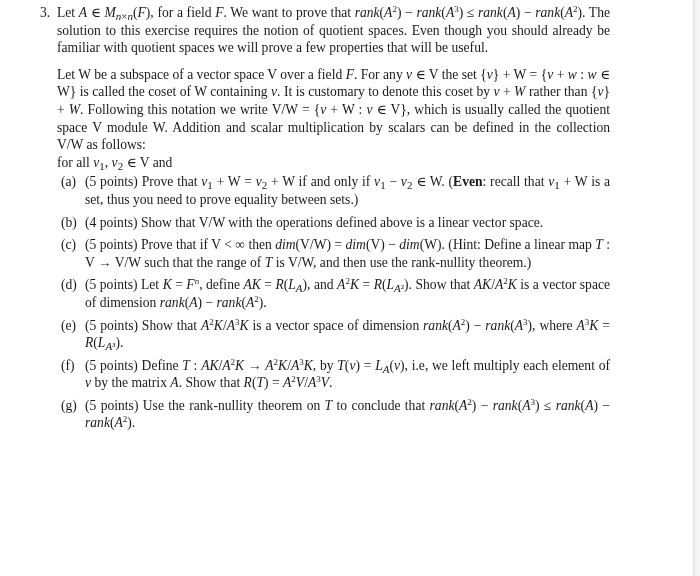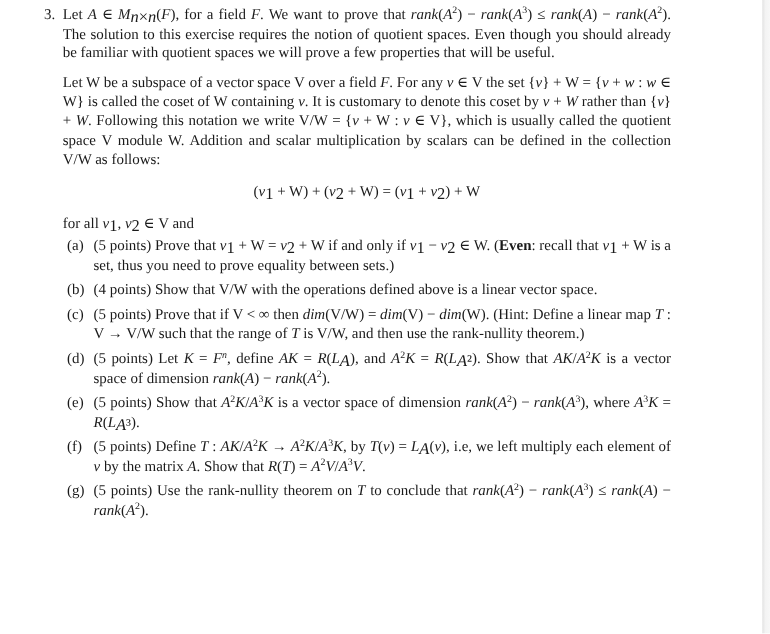--- a/index.html
+++ b/index.html
@@ -33,33 +33,32 @@
   .eq1 { margin-top: 11px; margin-bottom: 12px; }
   .eq2 { margin-top: 0px; margin-bottom: 9px; }
   .foreq { margin: 0; }
   .parts { margin: 2px 0 0 4px; padding: 0; list-style: none; }
   .part { display: flex; margin-bottom: 5px; }
   .plabel { width: 24px; flex: none; }
   .ptext { flex: 1; }
   i, .m { font-style: italic; }
   b { font-weight: bold; }
   sup { font-size: 9px; line-height: 0; vertical-align: 5px; }
-  sub { font-size: 15px; line-height: 0; vertical-align: -3px; }
+  sub { font-size: 11px; line-height: 0; vertical-align: -3px; }
 </style>
 </head>
 <body>
 
 <div class="page">
   <div class="doc">
     <div class="problem">
       <span class="pnum">3.</span>
       <div class="pbody">
         <p>Let <i>A</i> ∈ <i>M</i><sub><i>n</i>×<i>n</i></sub>(<i>F</i>), for a field <i>F</i>. We want to prove that <i>rank</i>(<i>A</i><sup>2</sup>) − <i>rank</i>(<i>A</i><sup>3</sup>) ≤ <i>rank</i>(<i>A</i>) − <i>rank</i>(<i>A</i><sup>2</sup>). The solution to this exercise requires the notion of quotient spaces. Even though you should already be familiar with quotient spaces we will prove a few properties that will be useful.</p>
         <p class="para2">Let W be a subspace of a vector space V over a field <i>F</i>. For any <i>v</i> ∈ V the set {<i>v</i>} + W = {<i>v</i> + <i>w</i> : <i>w</i> ∈ W} is called the coset of W containing <i>v</i>. It is customary to denote this coset by <i>v</i> + <i>W</i> rather than {<i>v</i>} + <i>W</i>. Following this notation we write V/W = {<i>v</i> + W : <i>v</i> ∈ V}, which is usually called the quotient space V module W. Addition and scalar multiplication by scalars can be defined in the collection V/W as follows:</p>
-        <p class="eq eq1">(<i>v</i><sub>1</sub> + W) + (<i>v</i><sub>2</sub> + W) = (<i>v</i><sub>1</sub> + <i>v</i><sub>2</sub>) + W</p>
         <p class="foreq">for all <i>v</i><sub>1</sub>, <i>v</i><sub>2</sub> ∈ V and</p>
 
         <ul class="parts">
           <li class="part">
             <span class="plabel">(a)</span>
             <span class="ptext">(5 points) Prove that <i>v</i><sub>1</sub> + W = <i>v</i><sub>2</sub> + W if and only if <i>v</i><sub>1</sub> − <i>v</i><sub>2</sub> ∈ W. (<b>Even</b>: recall that <i>v</i><sub>1</sub> + W is a set, thus you need to prove equality between sets.)</span>
           </li>
           <li class="part">
             <span class="plabel">(b)</span>
             <span class="ptext">(4 points) Show that V/W with the operations defined above is a linear vector space.</span>

